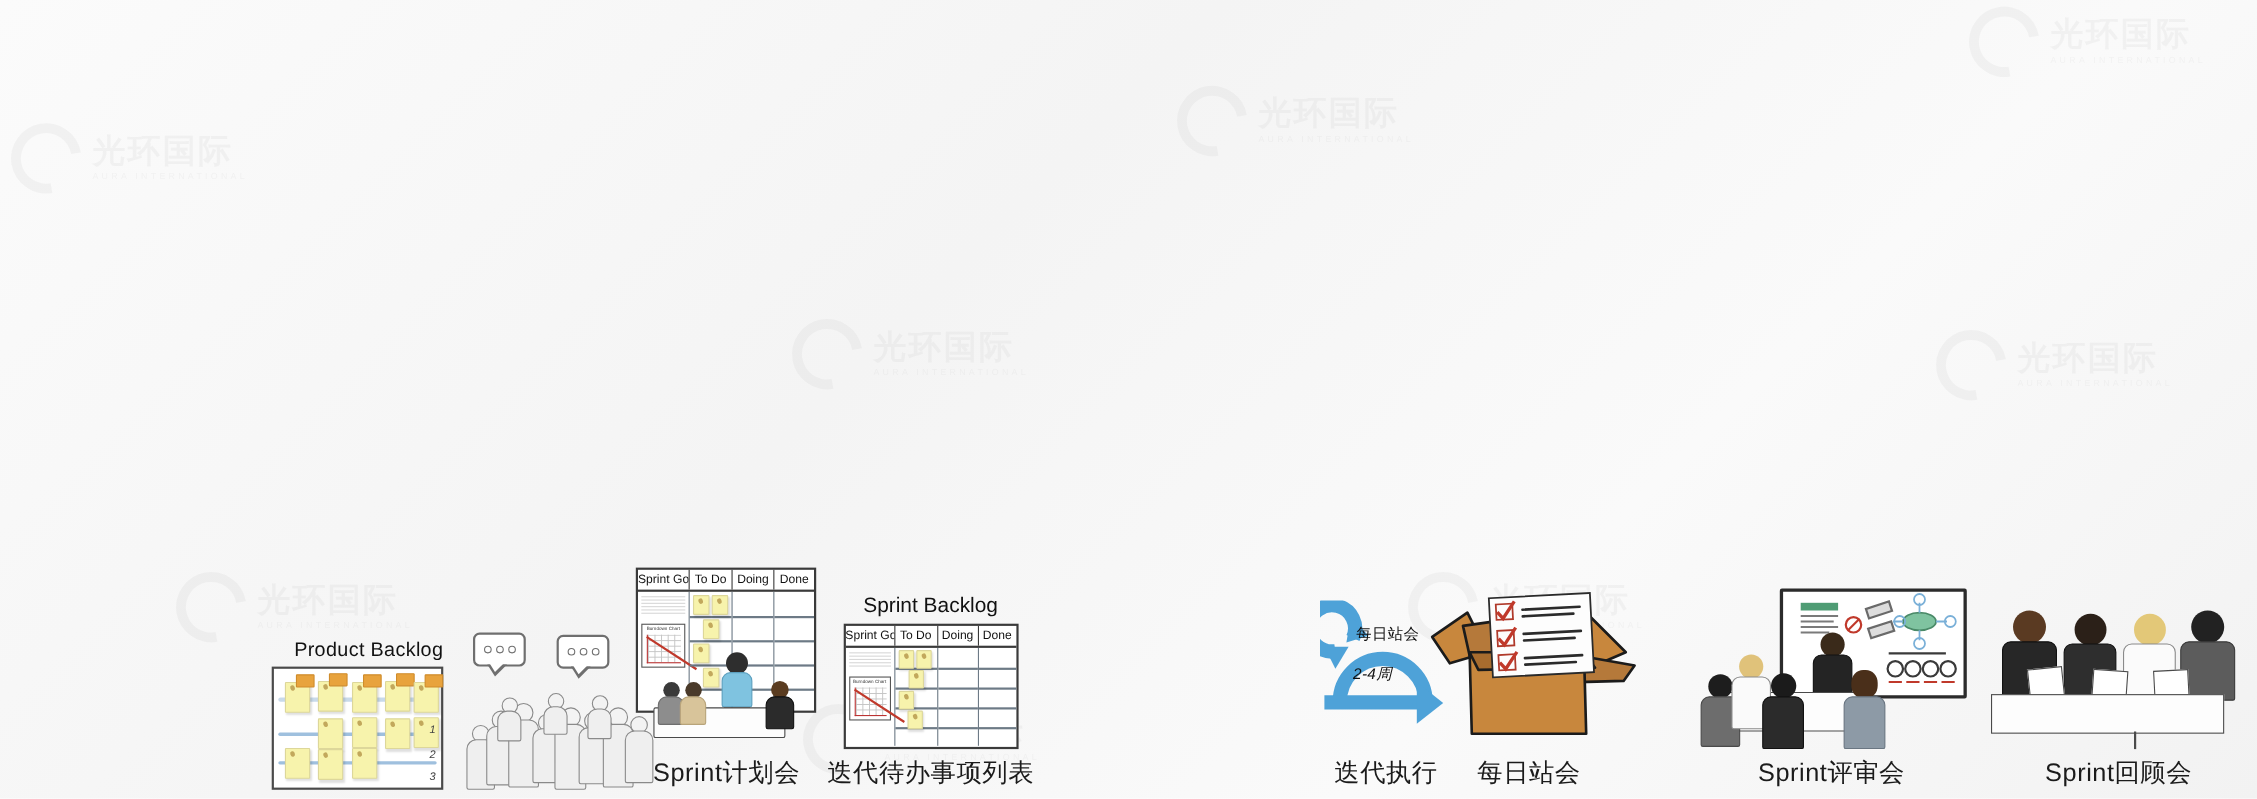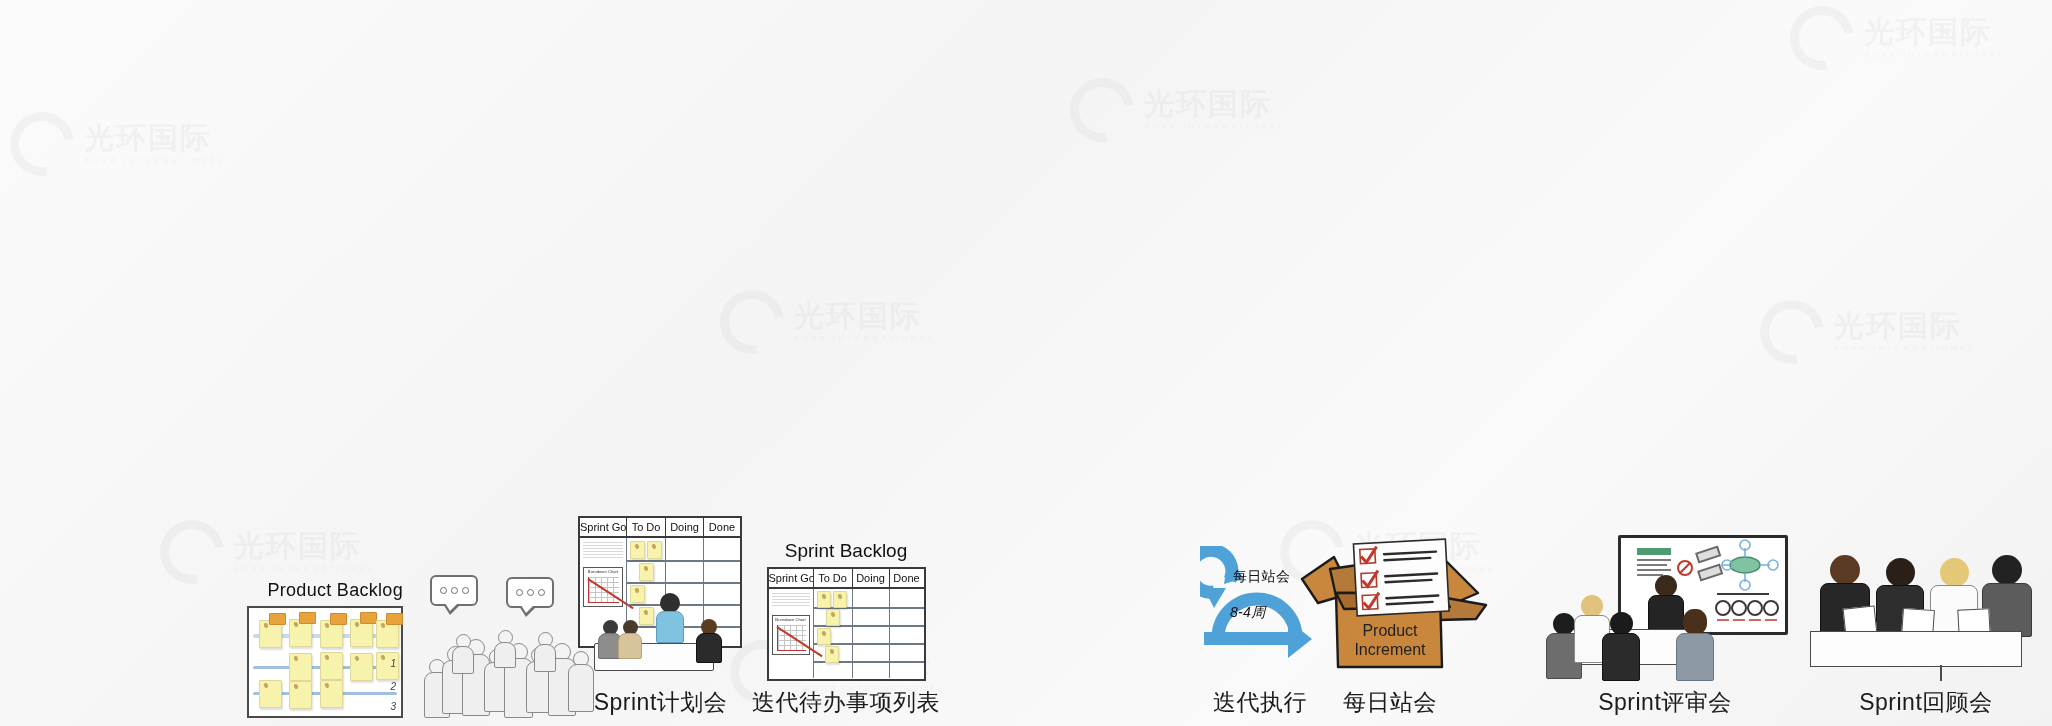--- a/index.html
+++ b/index.html
@@ -398,21 +398,21 @@
           <g fill="none" stroke="#4ea2d8" stroke-width="13" stroke-linecap="butt">
             <path d="M30 34 A21 21 0 1 0 14 46"></path>
             <path d="M18 92 A37 37 0 1 1 96 92"></path>
           </g>
           <path d="M28 14 L44 32 L24 38 Z" fill="#4ea2d8"></path>
           <path d="M4 42 L26 42 L14 62 Z" fill="#4ea2d8"></path>
           <path d="M4 86 L4 99 L96 99 L96 86 Z" fill="#4ea2d8"></path>
           <path d="M88 74 L112 93 L88 112 Z" fill="#4ea2d8"></path>
         </svg>
         <div class="arr-lbl" style="left:33px;top:22px;">每日站会</div>
-        <div class="arr-lbl" style="left:30px;top:58px;font-style:italic;">8-4周</div>
+        <div class="arr-lbl" style="left:30px;top:58px;font-style:italic;">2-4周</div>
       </div>
       <div class="caption">
         <div class="cap-main">迭代执行</div>
       </div>
     </div>
 
     <div class="step" style="left:1290px;bottom:8px;">
       <div class="art box-wrap">
         <svg width="200" height="150" viewBox="0 0 200 150">
           <g stroke="#1b1b1b" stroke-width="2.4" stroke-linejoin="round">
@@ -433,24 +433,20 @@
             <g fill="none" stroke="#c0392b" stroke-width="3">
               <rect x="72" y="16" width="15" height="14" stroke="#b03a2b" stroke-width="1.6"></rect>
               <path d="M73 23 l5 6 l11 -15"></path>
               <rect x="72" y="40" width="15" height="14" stroke="#b03a2b" stroke-width="1.6"></rect>
               <path d="M73 47 l5 6 l11 -15"></path>
               <rect x="72" y="62" width="15" height="14" stroke="#b03a2b" stroke-width="1.6"></rect>
               <path d="M73 69 l5 6 l11 -15"></path>
             </g>
           </g>
         </svg>
-        <div class="pi-label">
-          <div>Product</div>
-          <div>Increment</div>
-        </div>
       </div>
       <div class="caption">
         <div class="cap-main">每日站会</div>
       </div>
     </div>
 
     <div class="step" style="left:1540px;bottom:8px;">
       <div class="art" style="width:250px;height:150px;">
         <div class="screen" style="left:78px;top:4px;width:164px;height:94px;">
           <svg width="160" height="90" viewBox="0 0 160 90">

